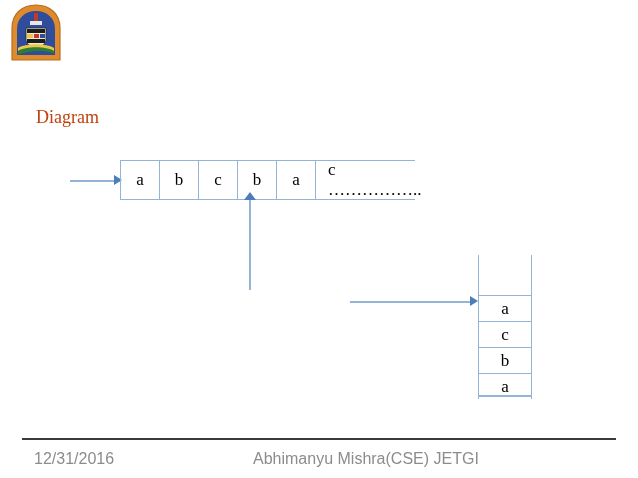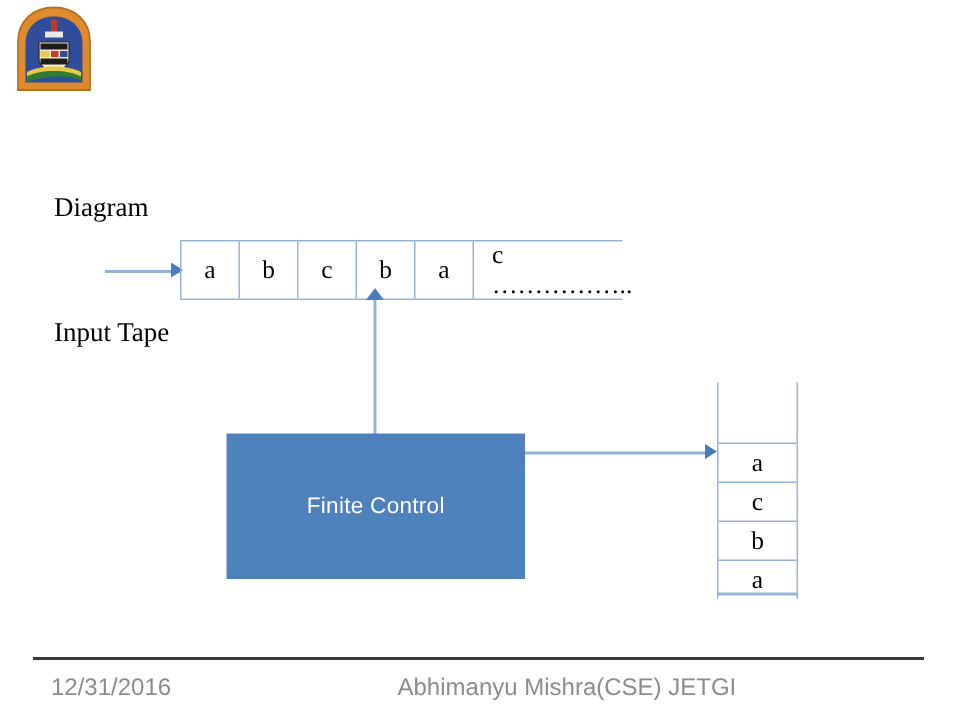--- a/index.html
+++ b/index.html
@@ -25,23 +25,22 @@
     left: 8px;
     top: 2px;
     width: 56px;
     height: 62px;
   }
 
   
   .serif-label {
     position: absolute;
     font-family: "Liberation Serif", serif;
-    color: #000000;
+    color: #c2410c;
     white-space: nowrap;
-    margin-top: 21px;
   }
   #diagram-title {
     left: 36px;
     top: 107px;
     font-size: 18px;
   }
   #input-tape-label {
     left: 36px;
     top: 190px;
     font-size: 18px;
@@ -197,21 +196,21 @@
     background: #3a3a3a;
   }
   .footer-text {
     position: absolute;
     font-family: "Liberation Sans", sans-serif;
     font-size: 16px;
     color: #8c8c8c;
     white-space: nowrap;
   }
   #footer-date { left: 34px; top: 450px; }
-  #footer-author { left: 253px; top: 450px; margin-left: 12px; }
+  #footer-author { left: 253px; top: 450px; }
 </style>
 </head>
 <body>
 
 <div id="slide">
 
   <div id="logo">
     <svg width="56" height="62" viewBox="0 0 56 62" xmlns="http://www.w3.org/2000/svg">
       <path d="M4 26 C4 12 14 3 28 3 C42 3 52 12 52 26 L52 58 L4 58 Z" fill="#e08a2e" stroke="#b5701f" stroke-width="1.2"></path>
       <path d="M9 27 C9 16 17 9 28 9 C39 9 47 16 47 27 L47 53 L9 53 Z" fill="#2f4d9b"></path>
@@ -222,40 +221,36 @@
       <rect x="19" y="32" width="6" height="4" fill="#e8c74a"></rect>
       <rect x="26" y="32" width="5" height="4" fill="#c0392b"></rect>
       <rect x="32" y="32" width="5" height="4" fill="#2f4d9b"></rect>
       <rect x="19" y="37" width="18" height="4" fill="#1d1d1d"></rect>
       <path d="M10 46 C18 41 38 41 46 46 L46 51 C38 46 18 46 10 51 Z" fill="#e8c74a"></path>
       <path d="M10 49 C18 44 38 44 46 49 L46 52 C38 47 18 49 10 53 Z" fill="#2e7d32"></path>
     </svg>
   </div>
 
   <div class="serif-label" id="diagram-title">Diagram</div>
-  <div class="serif-label" id="input-tape-label">Input Tape</div>
 
   <div class="arrow-line" id="tape-in-line"></div>
   <div class="arrow-head" id="tape-in-head"></div>
 
   <div id="tape">
     <div class="tape-cell">a</div>
     <div class="tape-cell">b</div>
     <div class="tape-cell">c</div>
     <div class="tape-cell">b</div>
     <div class="tape-cell">a</div>
     <div class="tape-cell wide">c ……………..</div>
   </div>
 
   <div class="arrow-head" id="head-arrow"></div>
   <div class="arrow-line" id="head-line"></div>
 
-  <div id="finite-control">
-    <span id="finite-control-label">Finite Control</span>
-  </div>
 
   <div class="arrow-line" id="stack-line"></div>
   <div class="arrow-head" id="stack-arrow"></div>
 
   <div id="stack">
     <div class="stack-cell empty"></div>
     <div class="stack-cell">a</div>
     <div class="stack-cell">c</div>
     <div class="stack-cell">b</div>
     <div class="stack-cell">a</div>

